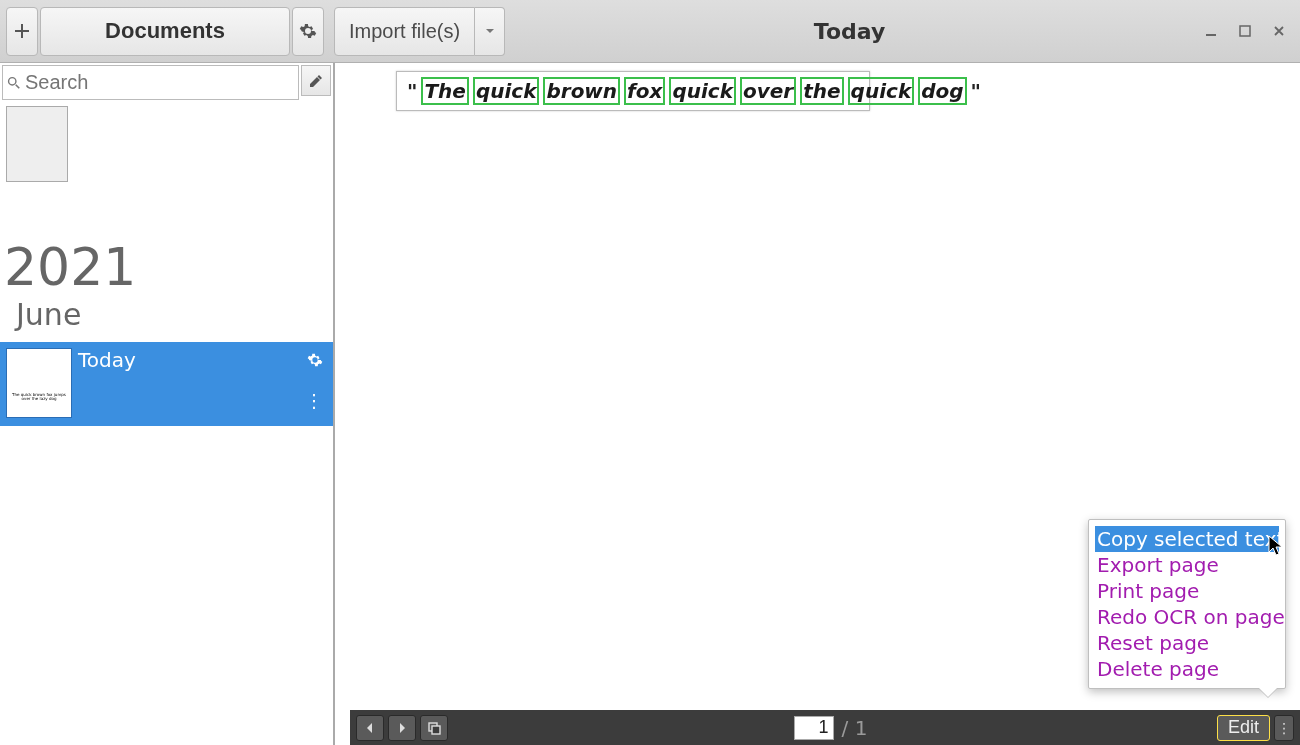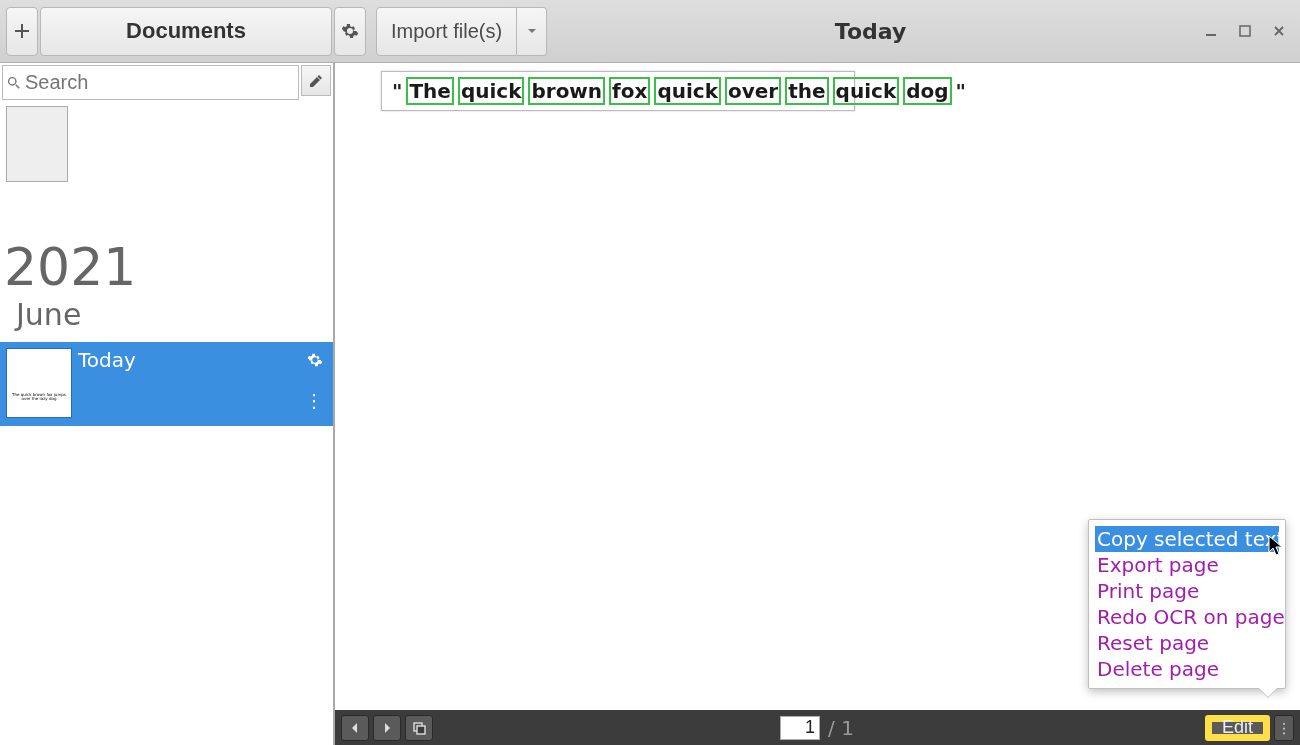--- a/index.html
+++ b/index.html
@@ -22,35 +22,35 @@
       display: flex;
       align-items: center;
       justify-content: center;
       font-size: 20px;
       color: #4b4b4b;
       cursor: pointer;
     }
 
     .tb-left { display:flex; align-items:center; gap:0; padding-left:6px; }
     .new-doc-btn { width: 32px; font-size: 26px; margin-right: 2px; }
-    .documents-btn { width: 292px; font-size: 22px; font-weight: 600; color:#333; }
+    .documents-btn { width: 250px; font-size: 22px; font-weight: 600; color:#333; }
     .gear-left { width: 32px; margin-left: 2px; }
 
     .tb-mid { display:flex; align-items:center; margin-left: 10px; }
     .import-btn { padding: 0 14px; font-size: 20px; }
     .import-drop { width: 30px; border-left: none; border-radius: 0 4px 4px 0; }
     .import-btn { border-radius: 4px 0 0 4px; }
 
     .tb-title-area { flex:1; display:flex; align-items:center; justify-content:center; font-size: 22px; font-weight:600; color:#333; }
 
     .win-ctrls { display:flex; gap: 0; padding-right:4px; }
     .win-btn { width: 34px; height: 34px; background: transparent; border:none; font-size: 16px; color:#555; display:flex; align-items:center; justify-content:center; cursor:pointer; }
 
     
-    .content { display:flex; height: calc(745px - 63px); }
+    .content { display:flex; height: calc(745px - 63px); gap: 15px; }
     .sidebar { width: 335px; background:#fff; border-right: 2px solid #aaa; display:flex; flex-direction:column; }
     .search-row { display:flex; align-items:center; border:1px solid #bbb; margin:2px; height:35px; }
     .search-icon-wrap { width:22px; display:flex; align-items:center; justify-content:center; color:#707070; font-size:14px; }
     .search-input { flex:1; border:none; outline:none; font-size:20px; color:#777; background:transparent; }
     .compose-btn { width:30px; height:31px; border:1px solid #bbb; background:linear-gradient(to bottom,#f6f6f6,#e6e6e6); display:flex; align-items:center; justify-content:center; font-size:16px; color:#4b4b4b; cursor:pointer; }
 
     .new-doc-row { display:flex; gap:6px; padding:4px 4px 0 6px; align-items:flex-start; }
     .new-doc-thumb { width:62px; height:76px; background:#eee; border:1px solid #aaa; }
     .new-doc-label { font-size:20px; color:#222; padding-top:2px; }
 
@@ -75,21 +75,21 @@
       height: 40px;
       background:#fff;
       border:1px solid #bbb;
       box-shadow: 0 0 2px rgba(0,0,0,0.2);
       display:flex;
       align-items:center;
       padding: 0 10px;
     }
     .ocr-line { font-size:20px; font-weight:700; color:#222; display:flex; align-items:center; gap:4px; }
     .ocr-quote { color:#222; }
-    .ocr-word { border:2px solid #3bbf4b; padding: 0 1px; line-height:1.2; color:#1a1a1a; }
+    .ocr-word { border:2px solid #3bbf4b; padding: 0 1px; line-height:1.2; color:#1a1a1a;font-style:italic; }
 
     
     .ctx-menu {
       position:absolute;
       right: 14px;
       bottom: 56px;
       width: 198px;
       background:#fff;
       border:1px solid #bfbfbf;
       box-shadow: 0 3px 10px rgba(0,0,0,0.25);
@@ -134,21 +134,21 @@
       border:1px solid #2a2a2a;
       border-radius:3px;
       display:flex; align-items:center; justify-content:center;
       color:#ddd;
       font-size:14px;
       cursor:pointer;
     }
     .bb-spacer { flex:1; }
     .page-input { width:40px; height:24px; background:#fff; border:1px solid #aaa; text-align:right; padding-right:4px; font-size:18px; color:#222; }
     .page-total { color:#9a9a9a; font-size:20px; padding: 0 4px; }
-    .edit-btn { height:26px; padding:0 10px; background:#5a5a5a; border:7px solid #fde047; border-radius:3px; color:#eee; font-size:18px; display:flex; align-items:center; cursor:pointer; }
+    .edit-btn { height:26px; padding:0 10px; background:#5a5a5a; border:1px solid #fde047; border-radius:3px; color:#eee; font-size:18px; display:flex; align-items:center; cursor:pointer; }
     .bb-kebab { width:20px; color:#ddd; }
 
     svg { display:block; }
   </style>
 </head>
 <body>
 
 <div class="titlebar">
   <div class="tb-left">
     <button class="tb-btn new-doc-btn">

